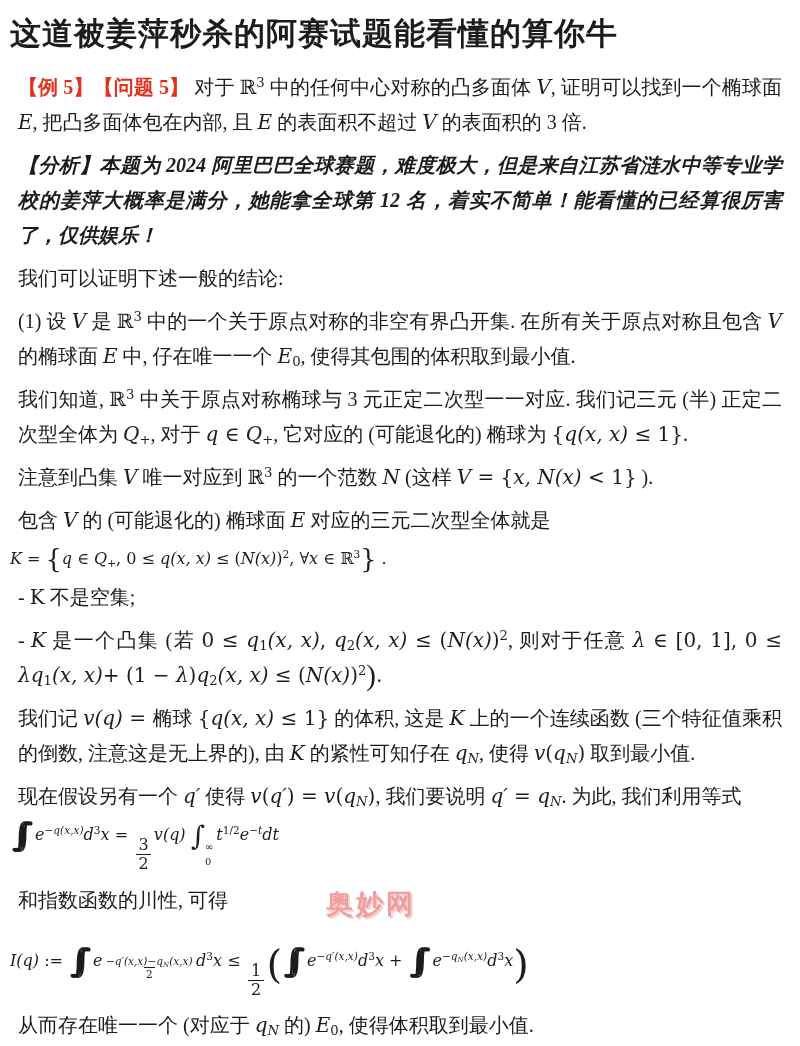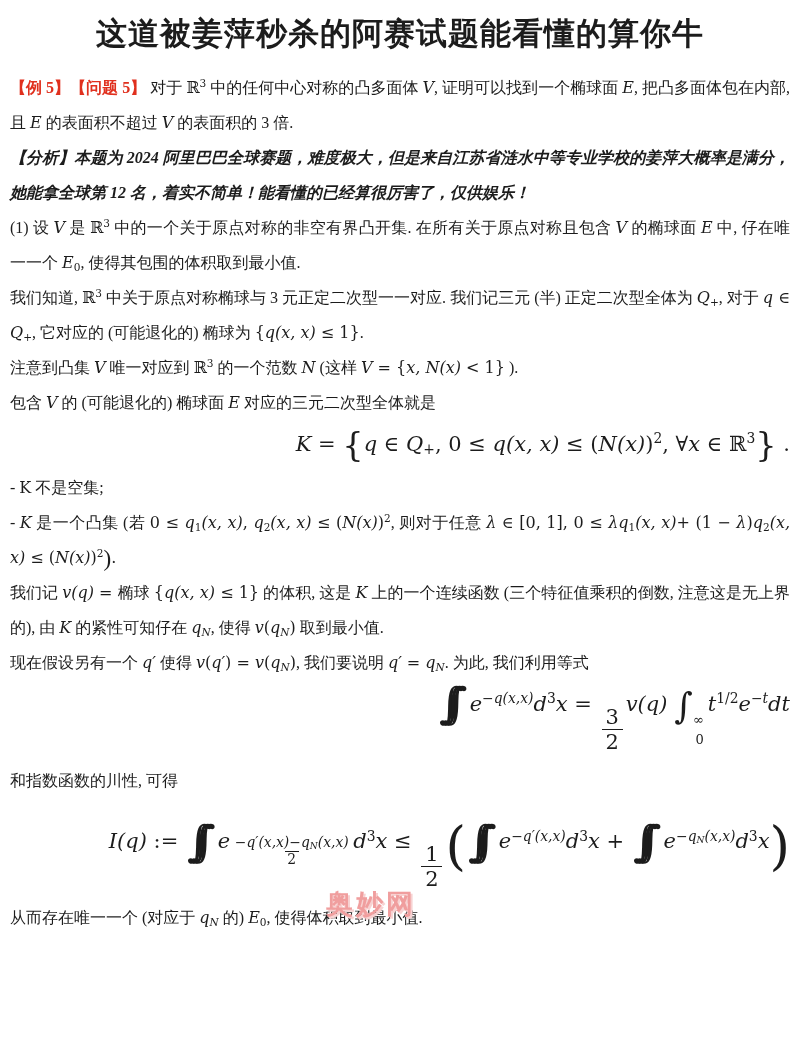--- a/index.html
+++ b/index.html
@@ -8,36 +8,36 @@
   *{box-sizing:border-box;}
   html,body{margin:0;padding:0;width:800px;height:1046px;overflow:hidden;}
   body{
     background:var(--bg);
     color:var(--ink);
     font-family:"Liberation Serif","DejaVu Serif",serif;
     position:relative;
   }
   .doc{padding:6px 10px 0 10px;}
   .title{
-    font-size:31px;line-height:40px;font-weight:700;text-align:center;
+    font-size:31px;line-height:40px;font-weight:700;text-align:left;
     margin:8px 0 16px 0;letter-spacing:1px;
   }
   .para{
-    font-size:16px;line-height:35px;margin:0;text-align:justify;
+    font-size:20px;line-height:35px;margin:8px;text-align:justify;
   }
   .para.bold{font-weight:700;font-style:italic;}
   .red{color:var(--red);font-weight:700;}
   
   .mt{font-family:"DejaVu Serif","Liberation Serif",serif;}
   .mi{font-family:"DejaVu Serif","Liberation Serif",serif;font-style:italic;}
   sup,sub{font-size:66%;line-height:0;}
   sup{vertical-align:0.55em;}
   sub{vertical-align:-0.25em;}
   .eq{
-    font-size:21px;text-align:right;margin:9px 0;line-height:1.5;
+    font-size:16px;text-align:left;margin:9px 0;line-height:1.5;
     font-family:"DejaVu Serif","Liberation Serif",serif;white-space:nowrap;
   }
   .frac{
     display:inline-flex;flex-direction:column;align-items:center;
     vertical-align:-0.62em;margin:0 0.15em;line-height:1.15;
   }
   .fr-n{display:block;padding:0 0.18em;}
   .fr-d{display:block;border-top:1.2px solid currentColor;padding:0 0.18em;}
   sup .frac{vertical-align:-0.45em;margin-top:28px;}
   .iiint{
@@ -64,20 +64,21 @@
   }
 </style>
 </head>
 <body>
 
 <div class="doc">
   <h1 class="title">这道被姜萍秒杀的阿赛试题能看懂的算你牛</h1>
 
   <p class="para"><span class="red">【例 5】</span><span class="red">【问题 5】</span><span> 对于 </span><span class="mt">ℝ</span><sup class="mt">3</sup><span> 中的任何中心对称的凸多面体 </span><span class="mi">V</span><span>, 证明可以找到一个椭球面 </span><span class="mi">E</span><span>, 把凸多面体包在内部, 且 </span><span class="mi">E</span><span> 的表面积不超过 </span><span class="mi">V</span><span> 的表面积的 3 倍.</span></p>
   <p class="para bold"><span class="blabel">【分析】</span><span>本题为 2024 阿里巴巴全球赛题，难度极大，但是来自江苏省涟水中等专业学校的姜萍大概率是满分，她能拿全球第 12 名，着实不简单！能看懂的已经算很厉害了，仅供娱乐！</span></p>
+  <p class="para"><span>我们可以证明下述一般的结论:</span></p>
   <p class="para"><span>(1) 设 </span><span class="mi">V</span><span> 是 </span><span class="mt">ℝ</span><sup class="mt">3</sup><span> 中的一个关于原点对称的非空有界凸开集. 在所有关于原点对称且包含 </span><span class="mi">V</span><span> 的椭球面 </span><span class="mi">E</span><span> 中, 仔在唯一一个 </span><span class="mi">E</span><sub class="mt">0</sub><span>, 使得其包围的体积取到最小值.</span></p>
   <p class="para"><span>我们知道, </span><span class="mt">ℝ</span><sup class="mt">3</sup><span> 中关于原点对称椭球与 3 元正定二次型一一对应. 我们记三元 (半) 正定二次型全体为 </span><span class="mi">Q</span><sub class="mt">+</sub><span>, 对于 </span><span class="mi">q</span><span class="mt"> ∈ </span><span class="mi">Q</span><sub class="mt">+</sub><span>, 它对应的 (可能退化的) 椭球为 </span><span class="mt">{</span><span class="mi">q(x, x)</span><span class="mt"> ≤ 1}</span><span>.</span></p>
   <p class="para"><span>注意到凸集 </span><span class="mi">V</span><span> 唯一对应到 </span><span class="mt">ℝ</span><sup class="mt">3</sup><span> 的一个范数 </span><span class="mi">N</span><span> (这样 </span><span class="mi">V</span><span class="mt"> = {</span><span class="mi">x, N(x)</span><span class="mt"> &lt; 1}</span><span> ).</span></p>
   <p class="para"><span>包含 </span><span class="mi">V</span><span> 的 (可能退化的) 椭球面 </span><span class="mi">E</span><span> 对应的三元二次型全体就是</span></p>
 
   <div class="eq"><span class="mi">K</span><span class="mt"> = </span><span class="bigbrace">{</span><span class="mi">q</span><span class="mt"> ∈ </span><span class="mi">Q</span><sub class="mt">+</sub><span class="mt">, 0 ≤ </span><span class="mi">q(x, x)</span><span class="mt"> ≤ (</span><span class="mi">N(x)</span><span class="mt">)</span><sup class="mt">2</sup><span class="mt">, ∀</span><span class="mi">x</span><span class="mt"> ∈ ℝ</span><sup class="mt">3</sup><span class="bigbrace">}</span><span class="mt"> .</span></div>
 
   <p class="para"><span>- </span><span class="mt">K</span><span> 不是空集;</span></p>
   <p class="para"><span>- </span><span class="mi">K</span><span> 是一个凸集 (若 </span><span class="mt">0 ≤ </span><span class="mi">q</span><sub class="mt">1</sub><span class="mi">(x, x)</span><span class="mt">, </span><span class="mi">q</span><sub class="mt">2</sub><span class="mi">(x, x)</span><span class="mt"> ≤ (</span><span class="mi">N(x)</span><span class="mt">)</span><sup class="mt">2</sup><span>, 则对于任意 </span><span class="mi">λ</span><span class="mt"> ∈ [0, 1], 0 ≤ </span><span class="mi">λq</span><sub class="mt">1</sub><span class="mi">(x, x)</span><span class="mt">+ (1 − </span><span class="mi">λ</span><span class="mt">)</span><span class="mi">q</span><sub class="mt">2</sub><span class="mi">(x, x)</span><span class="mt"> ≤ (</span><span class="mi">N(x)</span><span class="mt">)</span><sup class="mt">2</sup><span class="medp">)</span><span class="mt">.</span></p>
   <p class="para"><span>我们记 </span><span class="mi">v(q)</span><span class="mt"> = </span><span>椭球 </span><span class="mt">{</span><span class="mi">q(x, x)</span><span class="mt"> ≤ 1}</span><span> 的体积, 这是 </span><span class="mi">K</span><span> 上的一个连续函数 (三个特征值乘积的倒数, 注意这是无上界的), 由 </span><span class="mi">K</span><span> 的紧性可知仔在 </span><span class="mi">q</span><sub class="mi">N</sub><span>, 使得 </span><span class="mi">v</span><span class="mt">(</span><span class="mi">q</span><sub class="mi">N</sub><span class="mt">)</span><span> 取到最小值.</span></p>

